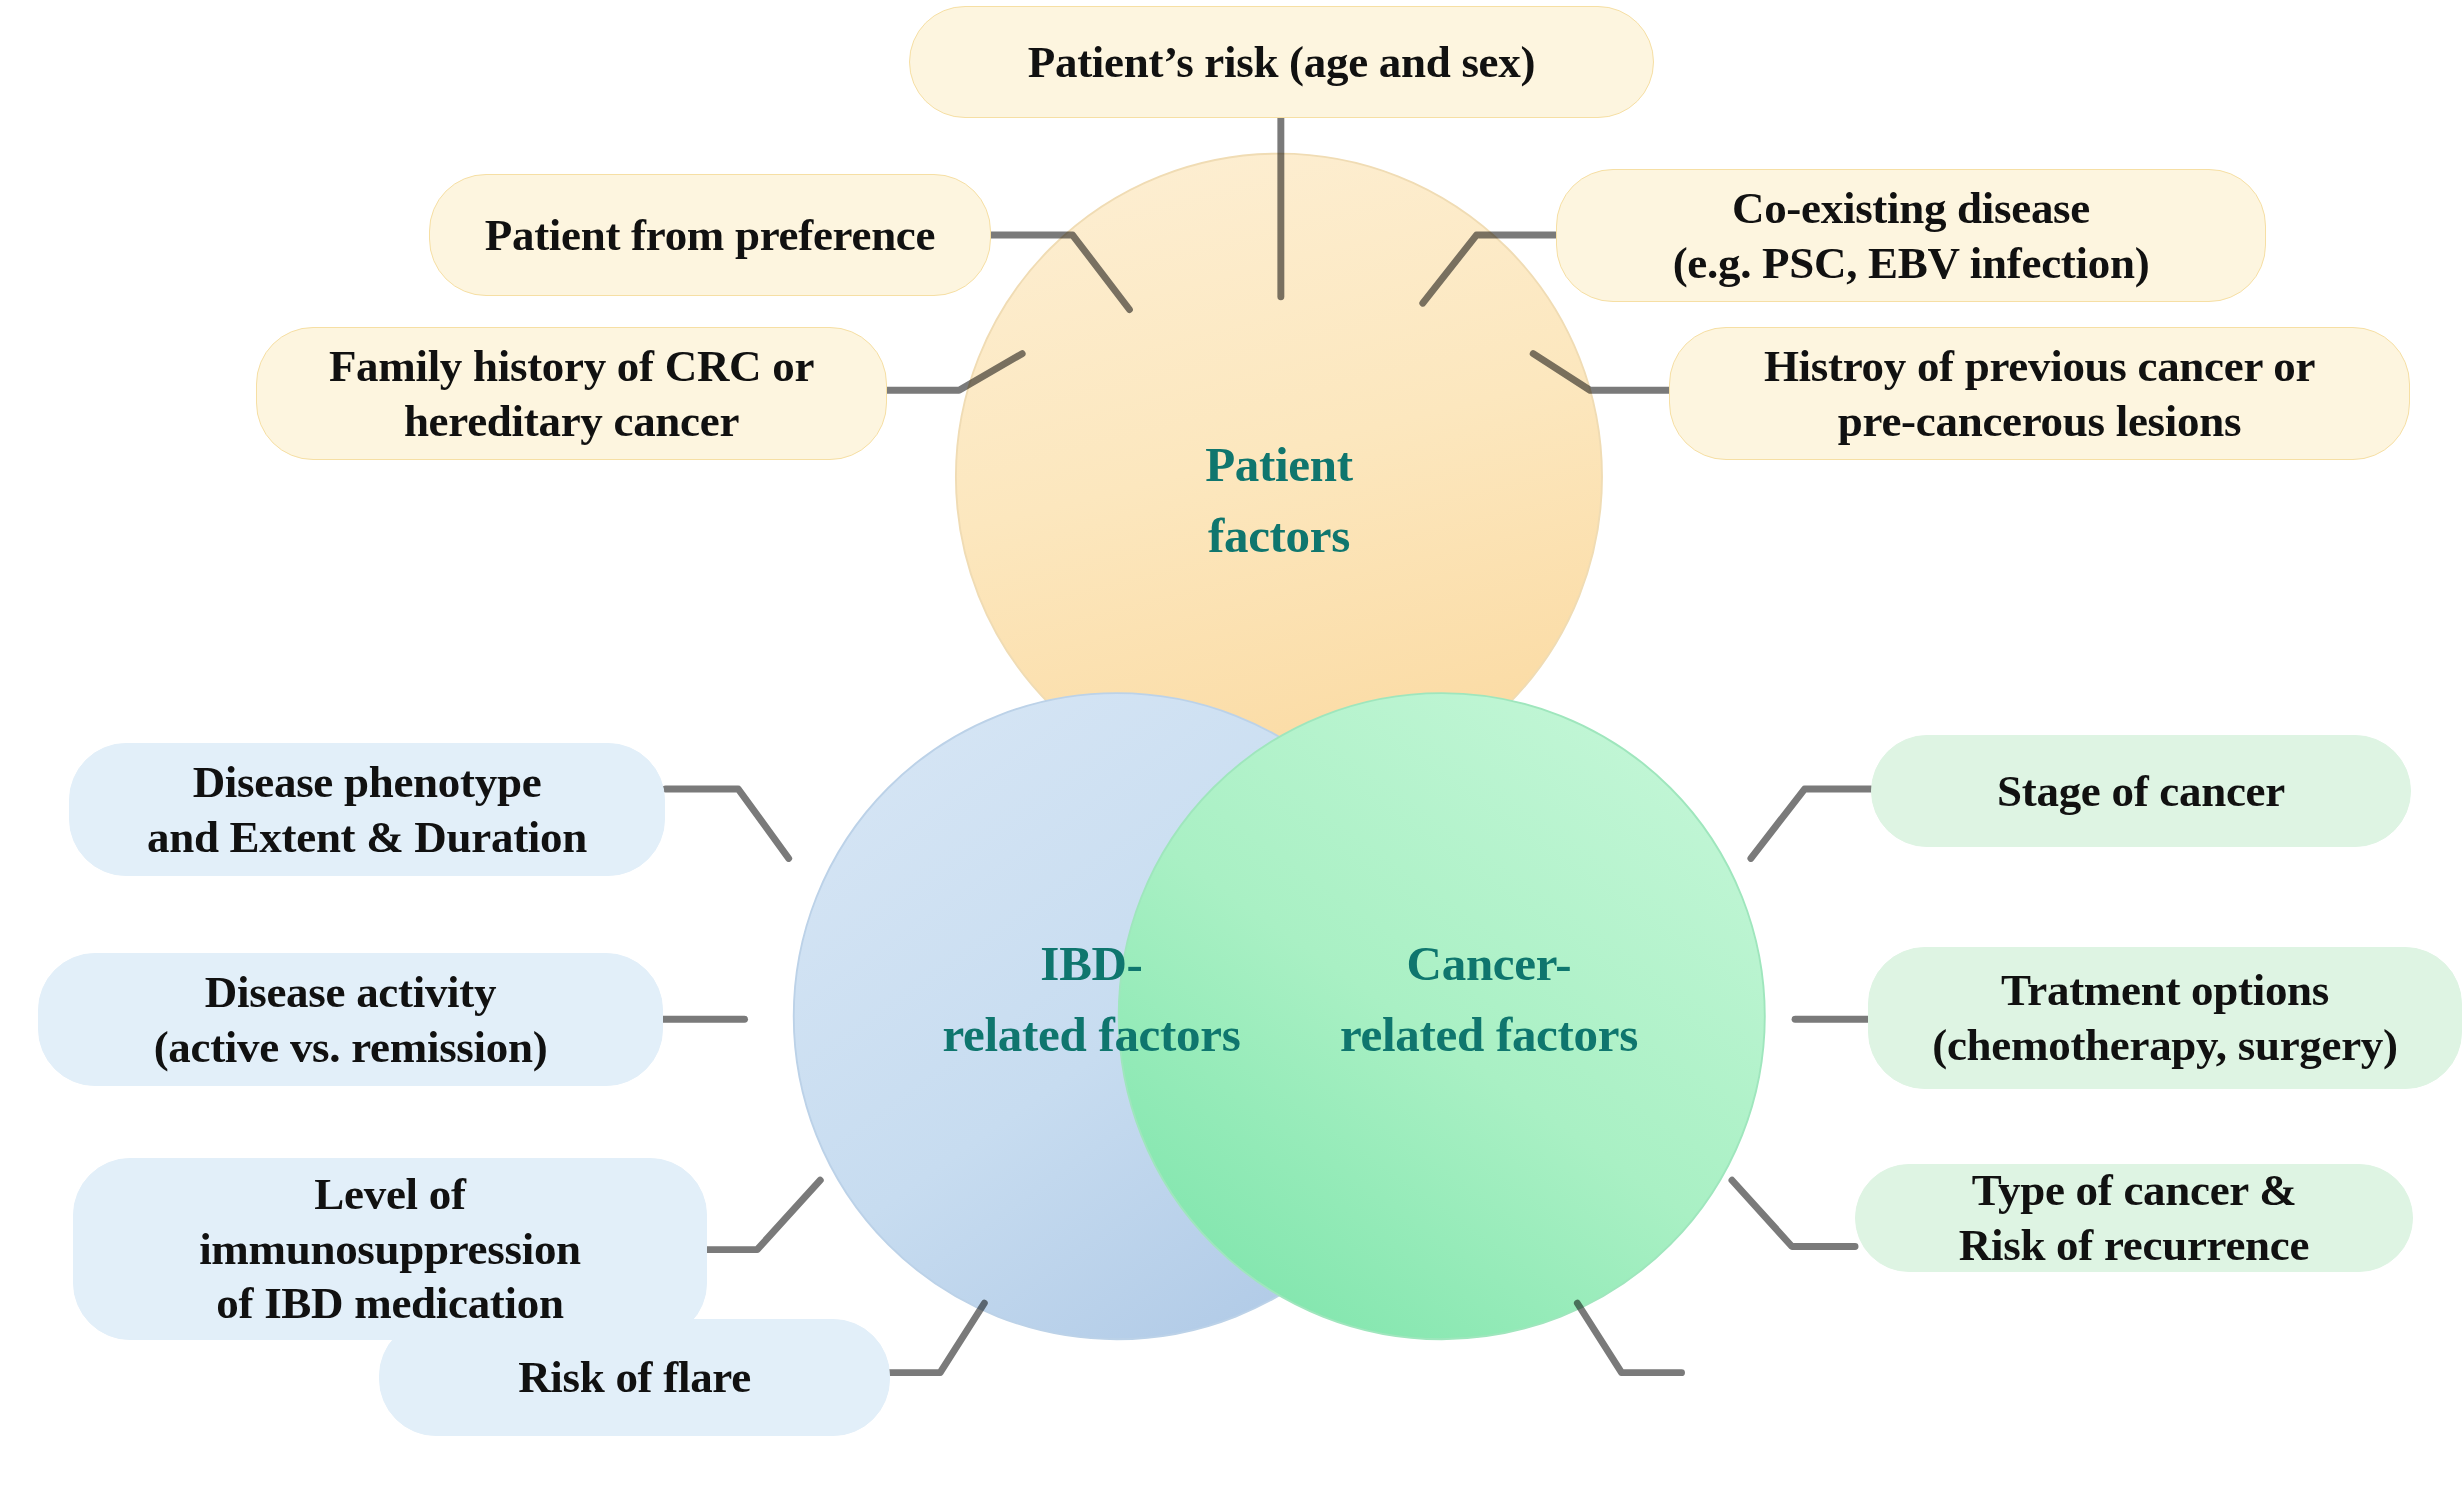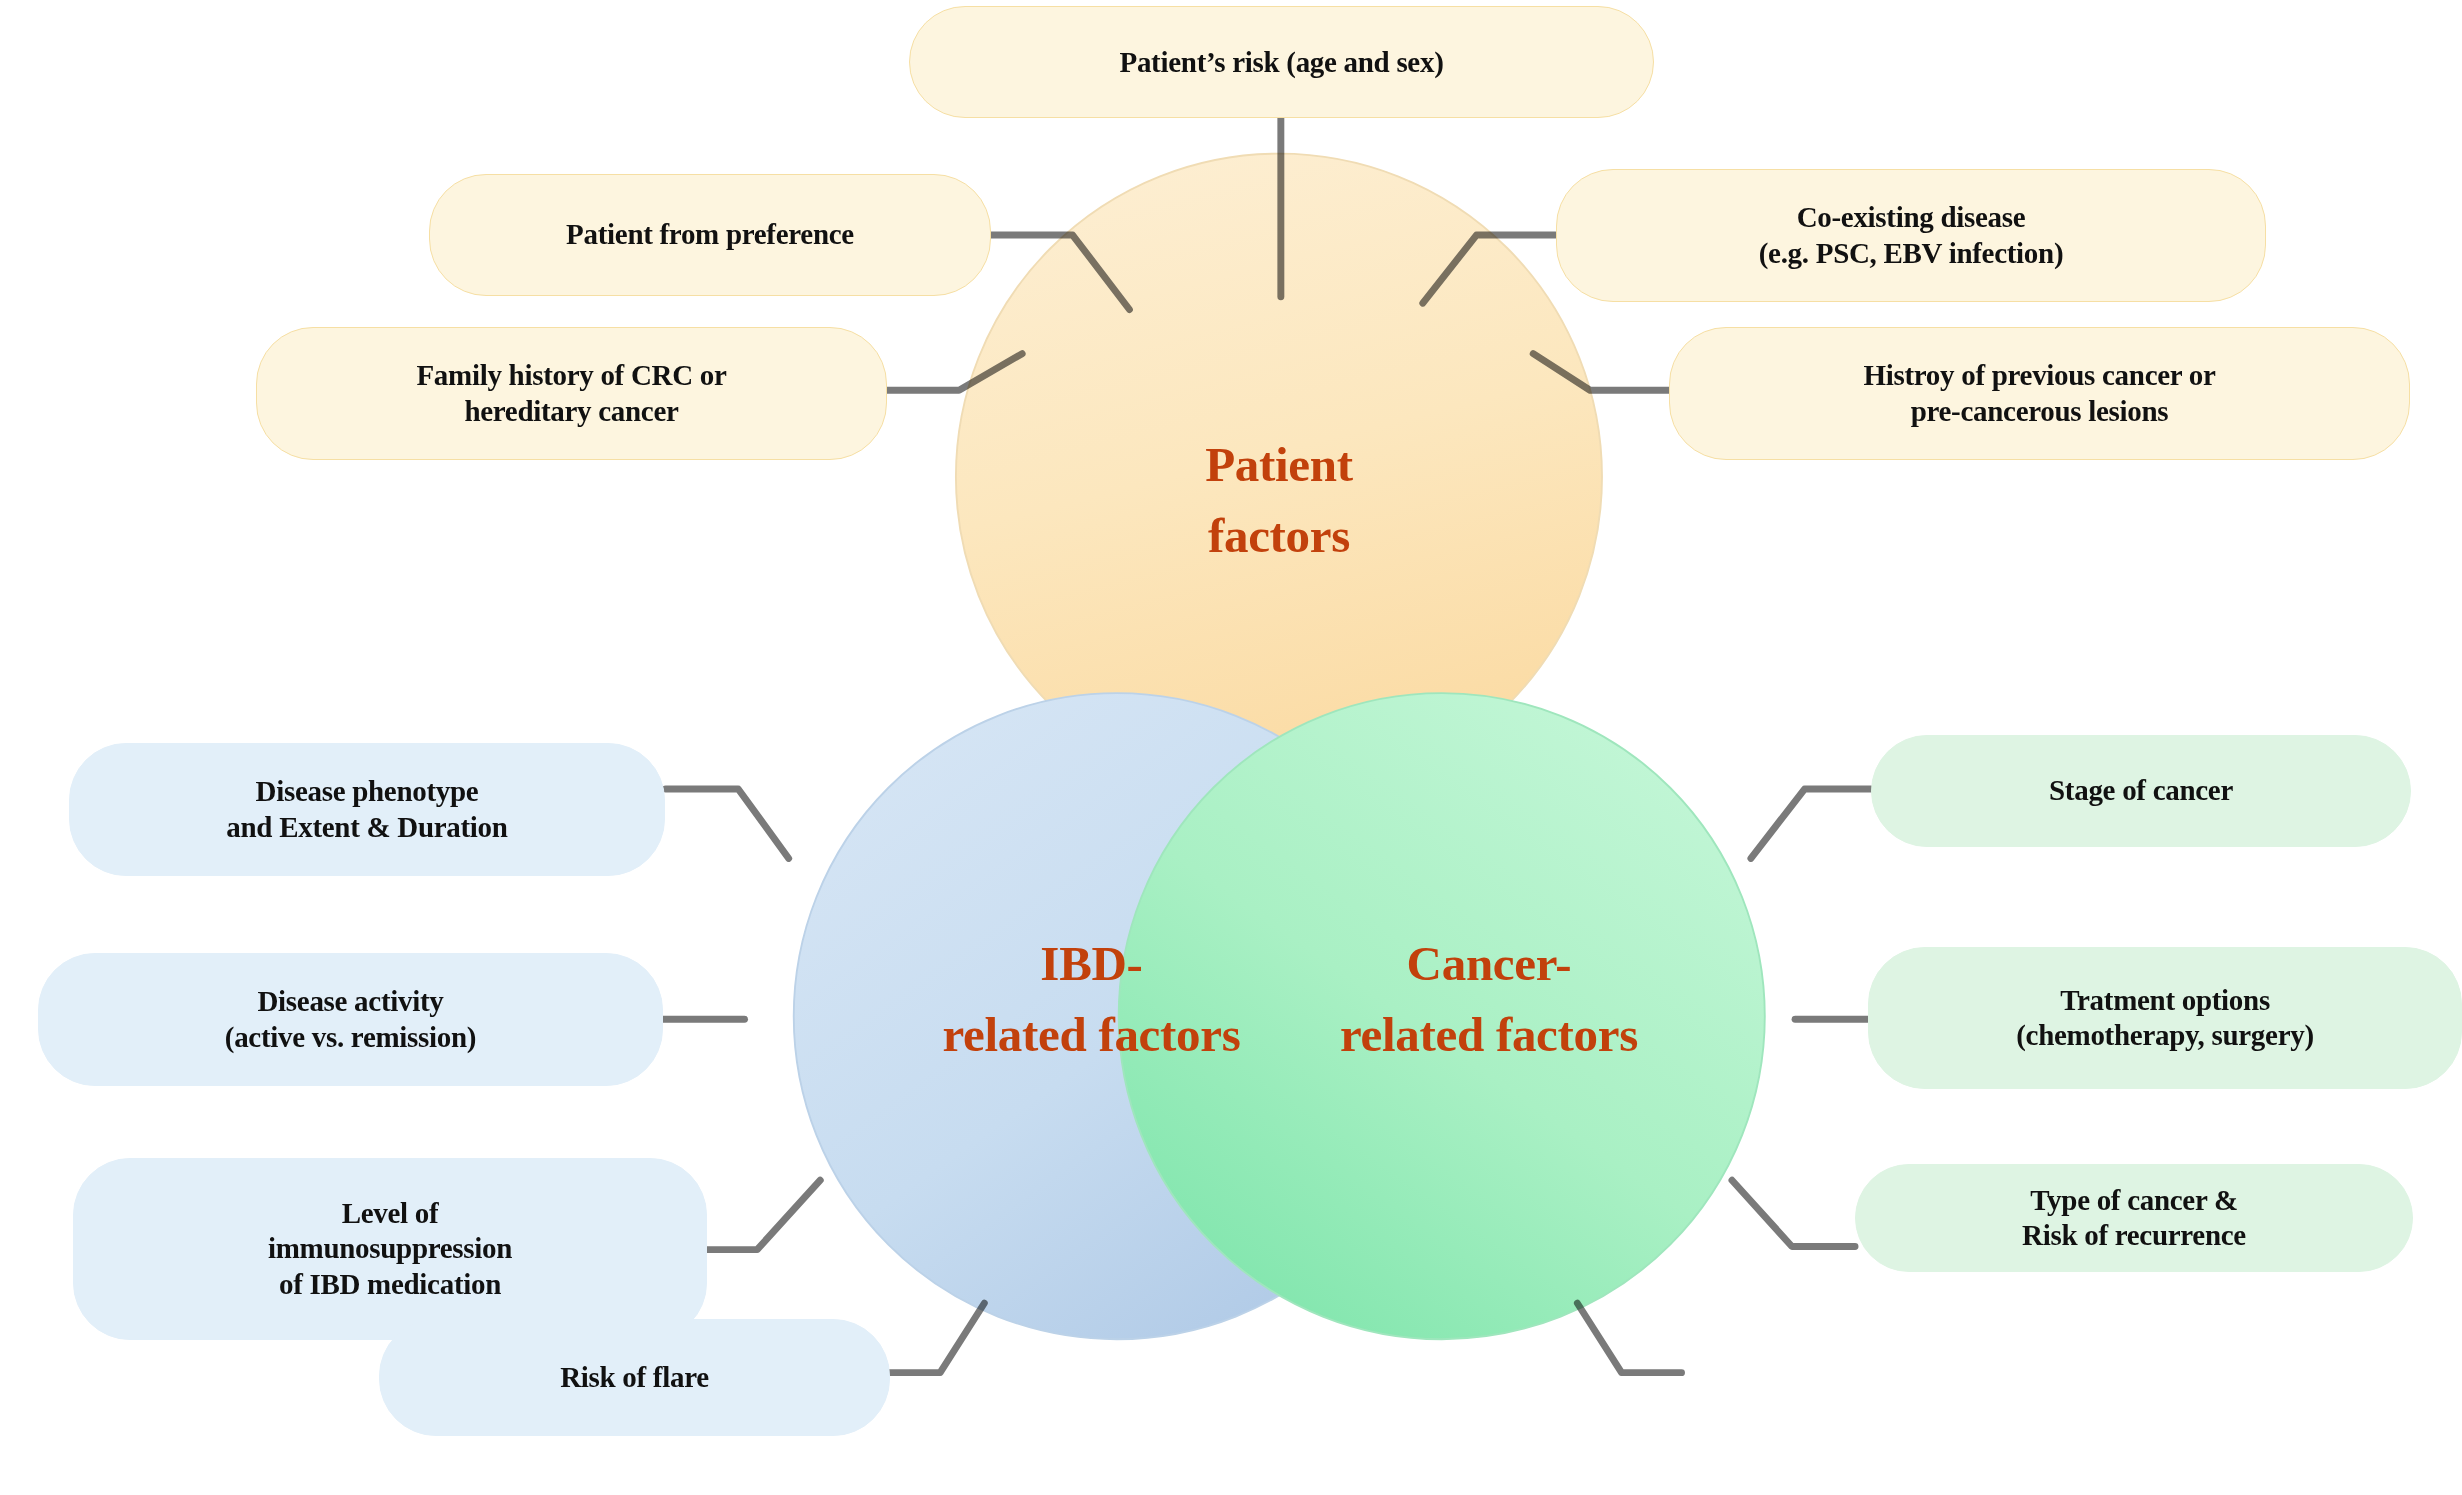--- a/index.html
+++ b/index.html
@@ -17,21 +17,21 @@
     position:absolute;
     display:flex;
     align-items:center;
     justify-content:center;
     text-align:center;
     font-weight:bold;
     color:#111111;
     line-height:1.22;
     box-sizing:border-box;
     padding:6.3px 21.5px;
-    font-size:29px;
+    font-size:45px;
     letter-spacing:-0.3px;
   }
   .node .txt{display:block;white-space:pre-line;}
 
   .node.patient{
     background:#FDF5DF;
     border:1.9px solid #F6DFA4;
     border-radius:57px;
   }
   .node.ibd{
@@ -42,21 +42,21 @@
   .node.cancer{
     background:#DEF4E3;
     border:1.9px solid #DEF4E3;
     border-radius:57px;
   }
 
   .circle-label{
     position:absolute;
     text-align:center;
     font-weight:bold;
-    color:#c2410c;
+    color:#0f766e;
     line-height:1.45;
     font-size:49px;
     white-space:pre-line;
     letter-spacing:-0.3px;
   }
 </style>
 </head>
 <body>
 
 <div id="stage">

